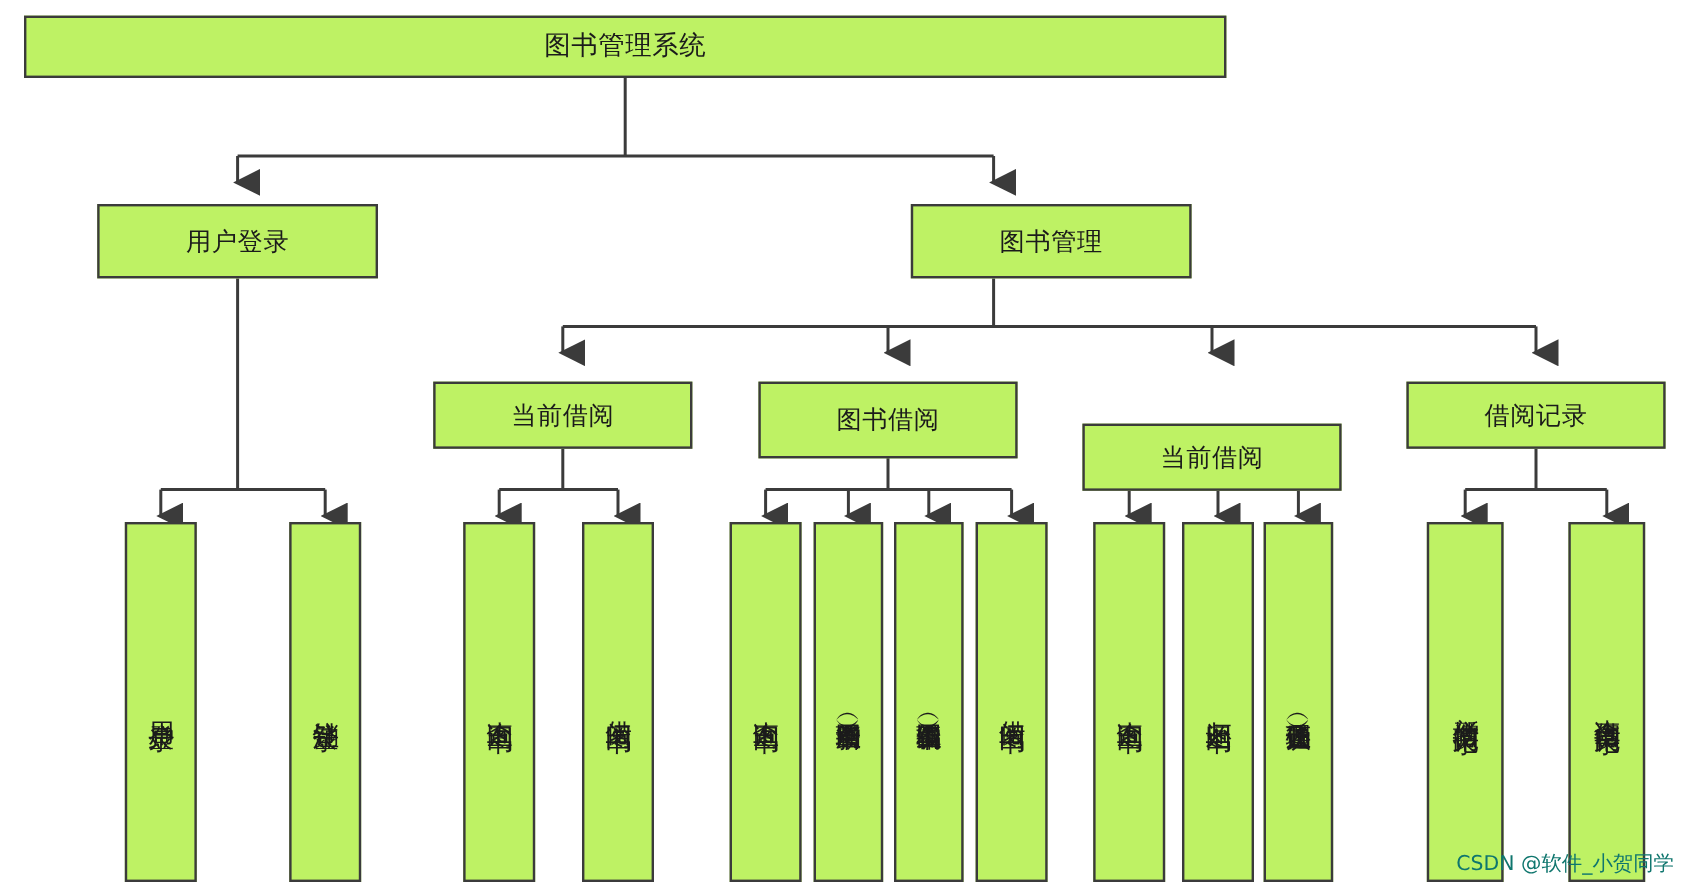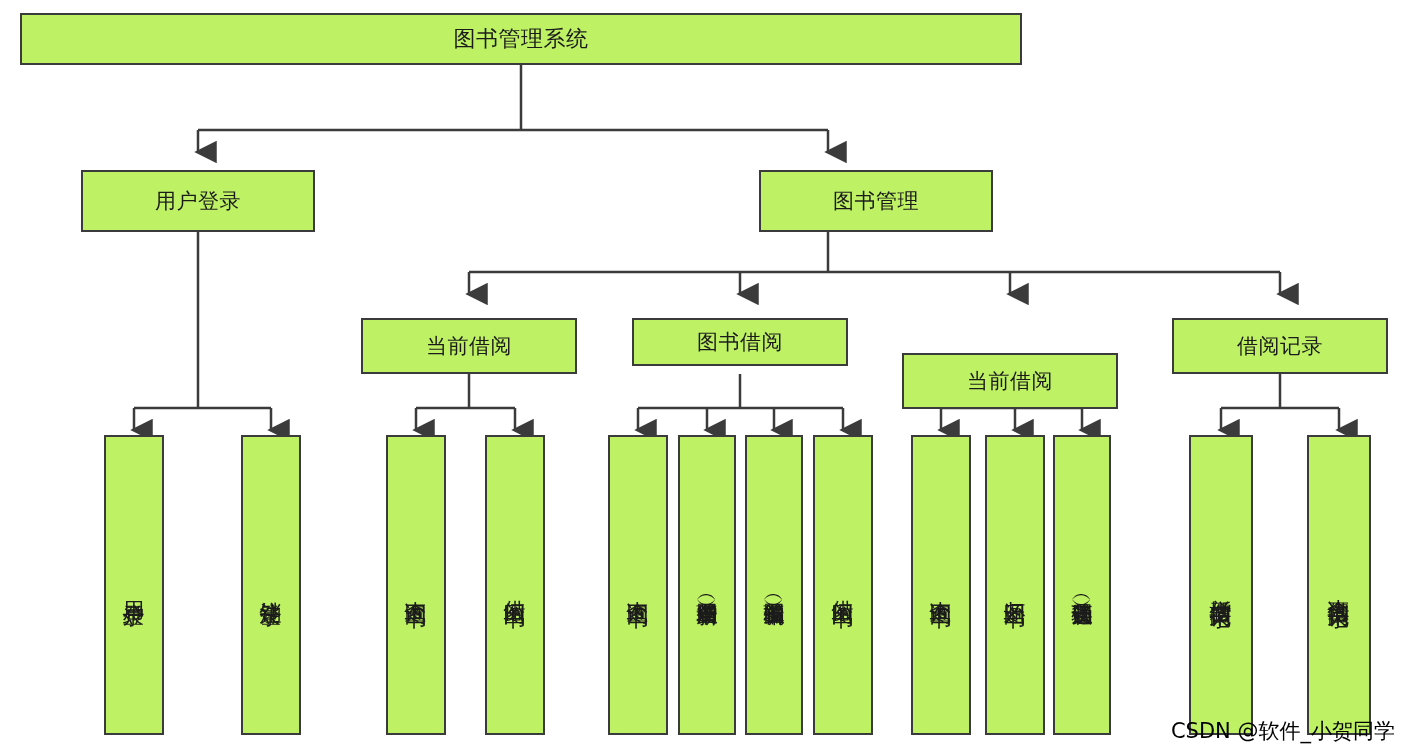--- a/index.html
+++ b/index.html
@@ -62,23 +62,23 @@
     letter-spacing: 2px;
     white-space: nowrap;
   }
   .node.vert.tall .lbl {
     font-size: 21px;
     letter-spacing: 0px;
   }
   .watermark {
     position: absolute;
     right: 10px;
-    bottom: 2px;
-    font-size: 21px;
-    color: #000000;
+    bottom: 16px;
+    font-size: 17px;
+    color: #0f766e;
     white-space: nowrap;
     z-index: 5;
     font-family: "DejaVu Sans", "Liberation Sans", sans-serif;
   }
 </style>
 </head>
 <body>
 
 <div id="canvas">
 
@@ -131,21 +131,21 @@
       </div>
       <div class="node horiz" style="left: 81px; top: 170px; width: 234px; height: 62px;">
         <span class="lbl">用户登录</span>
       </div>
       <div class="node horiz" style="left: 711px; top: 170px; width: 234px; height: 62px; margin-left: 48px;">
         <span class="lbl">图书管理</span>
       </div>
       <div class="node horiz" style="left: 361px; top: 318px; width: 216px; height: 56px;">
         <span class="lbl">当前借阅</span>
       </div>
-      <div class="node horiz" style="left: 632px; top: 318px; width: 216px; height: 48px;">
+      <div class="node horiz" style="left: 632px; top: 318px; width: 216px; height: 64px;">
         <span class="lbl">图书借阅</span>
       </div>
       <div class="node horiz" style="left: 902px; top: 318px; width: 216px; height: 56px; margin-top: 35px;">
         <span class="lbl">当前借阅</span>
       </div>
       <div class="node horiz" style="left: 1172px; top: 318px; width: 216px; height: 56px;">
         <span class="lbl">借阅记录</span>
       </div>
       <div class="node vert" style="left: 104px; top: 435px; width: 60px; height: 300px;">
         <span class="lbl">用户登录</span>

